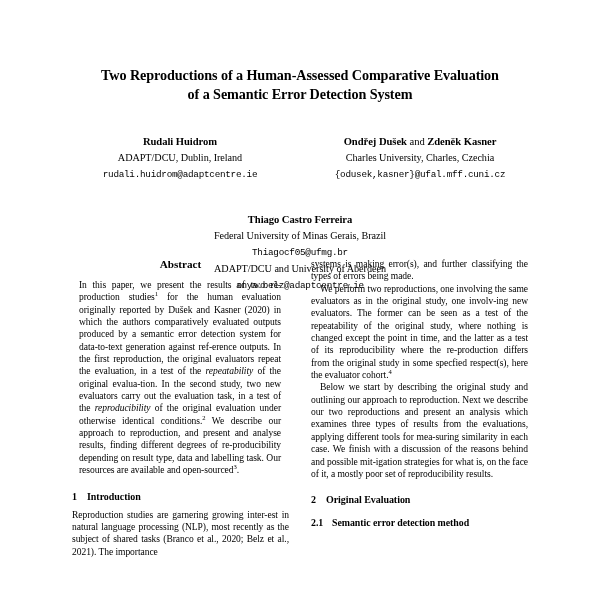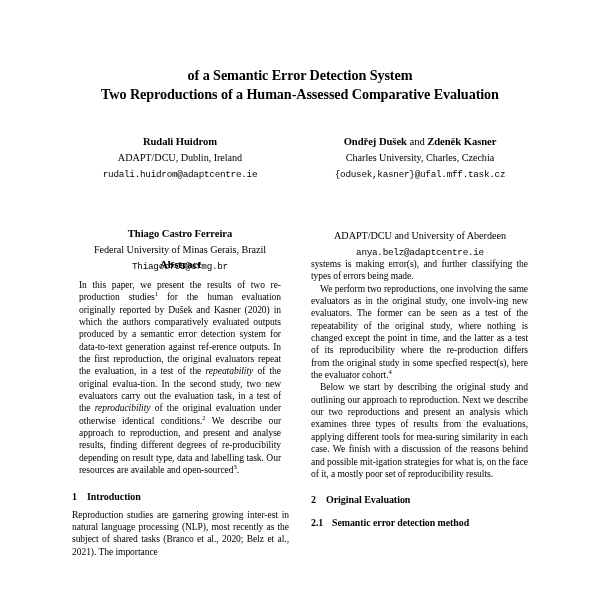--- a/index.html
+++ b/index.html
@@ -37,21 +37,22 @@
     position: absolute;
     left: 60px;
     top: 135px;
     width: 480px;
   }
   .author-row {
     display: flex;
     width: 100%;
   }
   .author-row.row2 {
-    margin-top: 45px;
+    margin-top: 31px;
+    flex-direction: column;
   }
   .author-cell {
     flex: 1 1 50%;
     text-align: center;
     line-height: 14px;
   }
   .author-name {
     font-size: 10.6px;
     font-weight: bold;
     letter-spacing: -0.05px;
@@ -131,36 +132,36 @@
   }
   .sec .num { display: inline-block; min-width: 15px; }
   .subsec .num { display: inline-block; min-width: 21px; }
 </style>
 </head>
 <body>
 
 <div class="page">
 
   <div class="title-block">
+    <div class="title-line">Two Reproductions of a Human-Assessed Comparative Evaluation</div>
     <div class="title-line">of a Semantic Error Detection System</div>
-    <div class="title-line">Two Reproductions of a Human-Assessed Comparative Evaluation</div>
   </div>
 
   <div class="authors">
 
     <div class="author-row row1">
       <div class="author-cell">
         <div class="author-name">Rudali Huidrom</div>
         <div class="author-affil">ADAPT/DCU, Dublin, Ireland</div>
         <div class="author-email">rudali.huidrom@adaptcentre.ie</div>
       </div>
       <div class="author-cell">
         <div class="author-name"><span>Ondřej Dušek</span><span class="plain">&nbsp;</span><span class="plain">and</span><span class="plain">&nbsp;</span><span>Zdeněk Kasner</span></div>
         <div class="author-affil">Charles University, Charles, Czechia</div>
-        <div class="author-email">{odusek,kasner}@ufal.mff.task.cz</div>
+        <div class="author-email">{odusek,kasner}@ufal.mff.cuni.cz</div>
       </div>
     </div>
 
     <div class="author-row row2">
       <div class="author-cell">
         <div class="author-name">Thiago Castro Ferreira</div>
         <div class="author-affil">Federal University of Minas Gerais, Brazil</div>
         <div class="author-email">Thiagocf05@ufmg.br</div>
       </div>
       <div class="author-cell">

